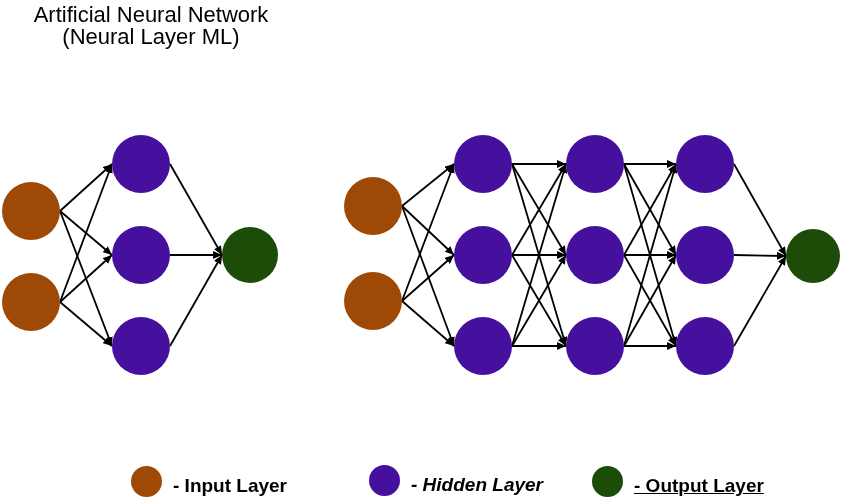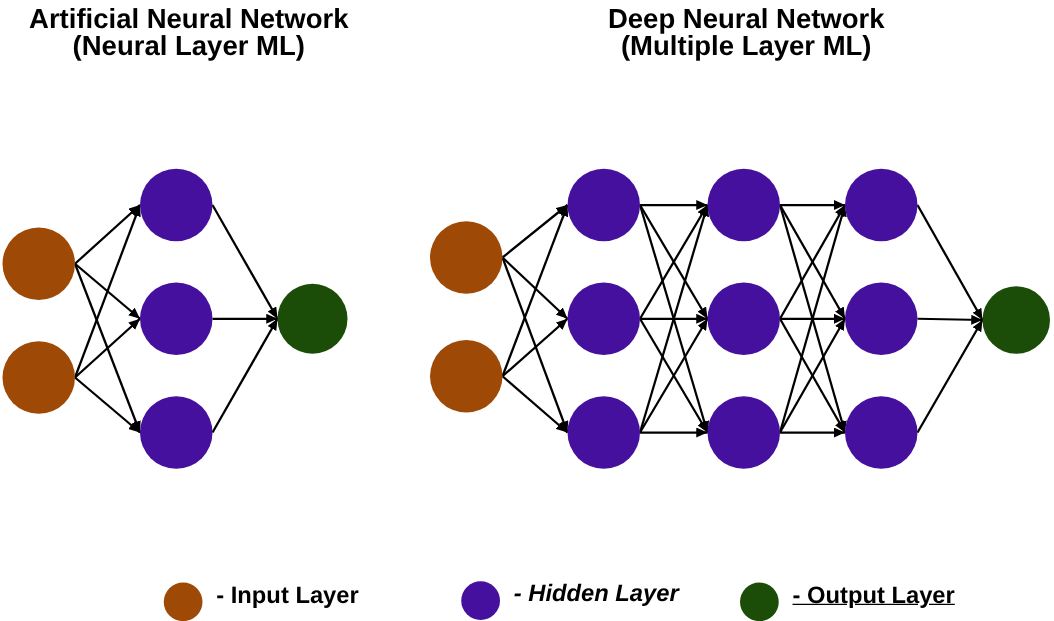--- a/index.html
+++ b/index.html
@@ -11,33 +11,33 @@
     position: relative;
     width: 843px;
     height: 497px;
     background: #ffffff;
     overflow: hidden;
   }
   .panel-title {
     position: absolute;
     transform: translateX(-50%);
     text-align: center;
-    font-weight: bold;
+    font-weight: normal;
     font-size: 22px;
     line-height: 22px;
     color: #000000;
     white-space: nowrap;
   }
   #title-ann { left: 151px; top: 4px; }
   #title-dnn { left: 597px; top: 4px; }
   svg.net { position: absolute; left: 0; top: 0; }
   .legend-item {
     position: absolute;
     display: flex;
-    align-items: flex-start;
+    align-items: flex-end;
   }
   .legend-dot {
     width: 31px;
     height: 31px;
     border-radius: 50%;
     flex: 0 0 auto;
   }
   .legend-label {
     font-weight: bold;
     font-size: 19px;
@@ -52,24 +52,20 @@
 </head>
 <body>
 
 <div class="canvas">
 
   <div class="panel-title" id="title-ann">
     <div>Artificial Neural Network</div>
     <div>(Neural Layer ML)</div>
   </div>
 
-  <div class="panel-title" id="title-dnn">
-    <div>Deep Neural Network</div>
-    <div>(Multiple Layer ML)</div>
-  </div>
 
   <svg class="net" id="network-svg" width="843" height="497" viewBox="0 0 843 497">
       <defs>
         <marker id="arrowhead" markerWidth="9" markerHeight="8" refX="9" refY="4" orient="auto" markerUnits="userSpaceOnUse">
           <path d="M0,0 L9,4 L0,8 Z" fill="#000000"></path>
         </marker>
       </defs>
       <g>
         <line x1="60" y1="211" x2="112" y2="164" stroke="#000000" stroke-width="1.8" marker-end="url(#arrowhead)"></line>
         <line x1="60" y1="211" x2="112" y2="255" stroke="#000000" stroke-width="1.8" marker-end="url(#arrowhead)"></line>

